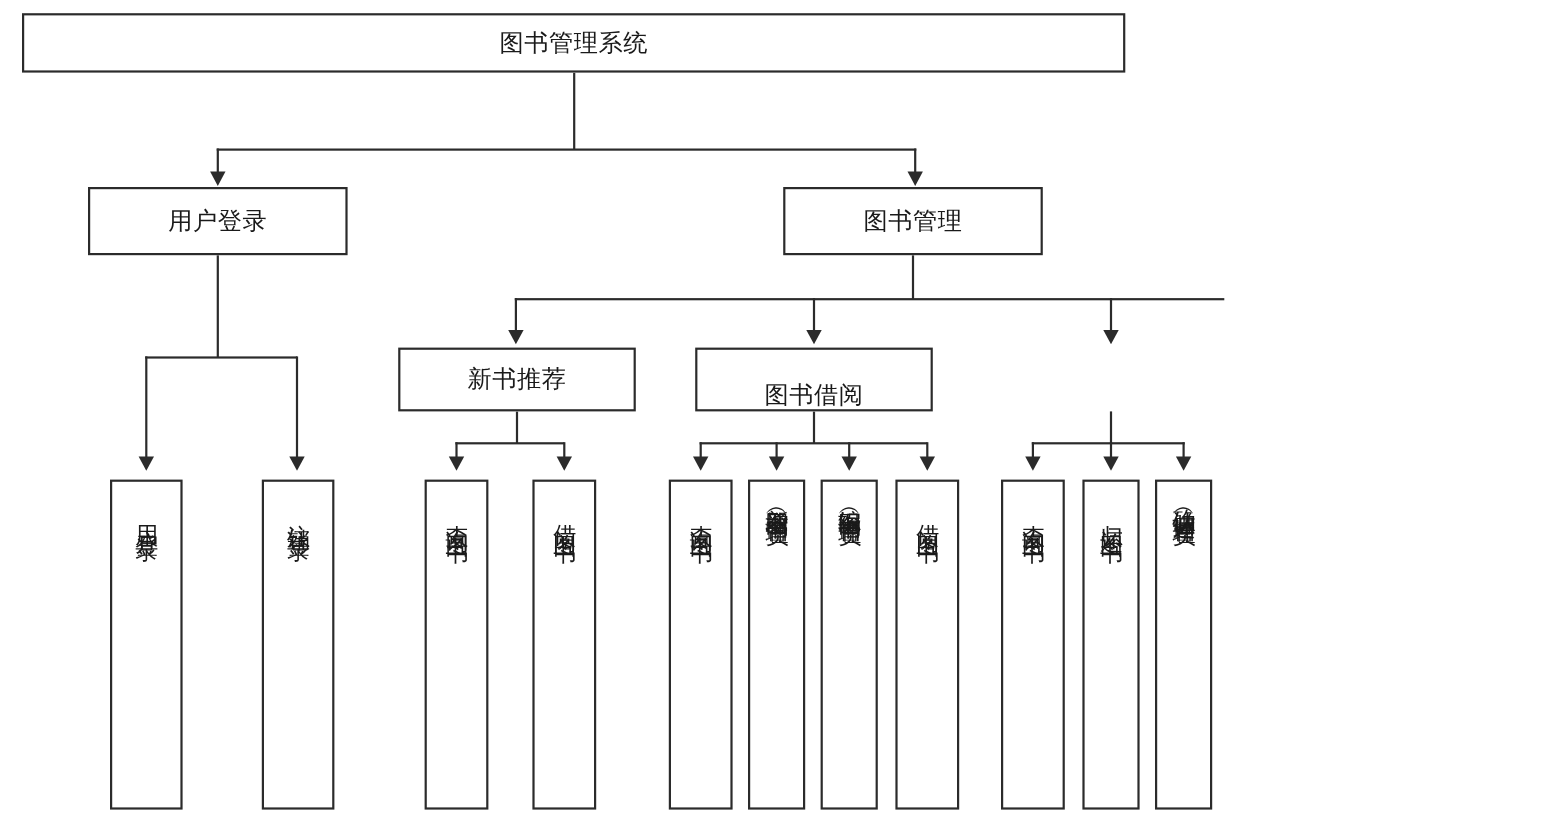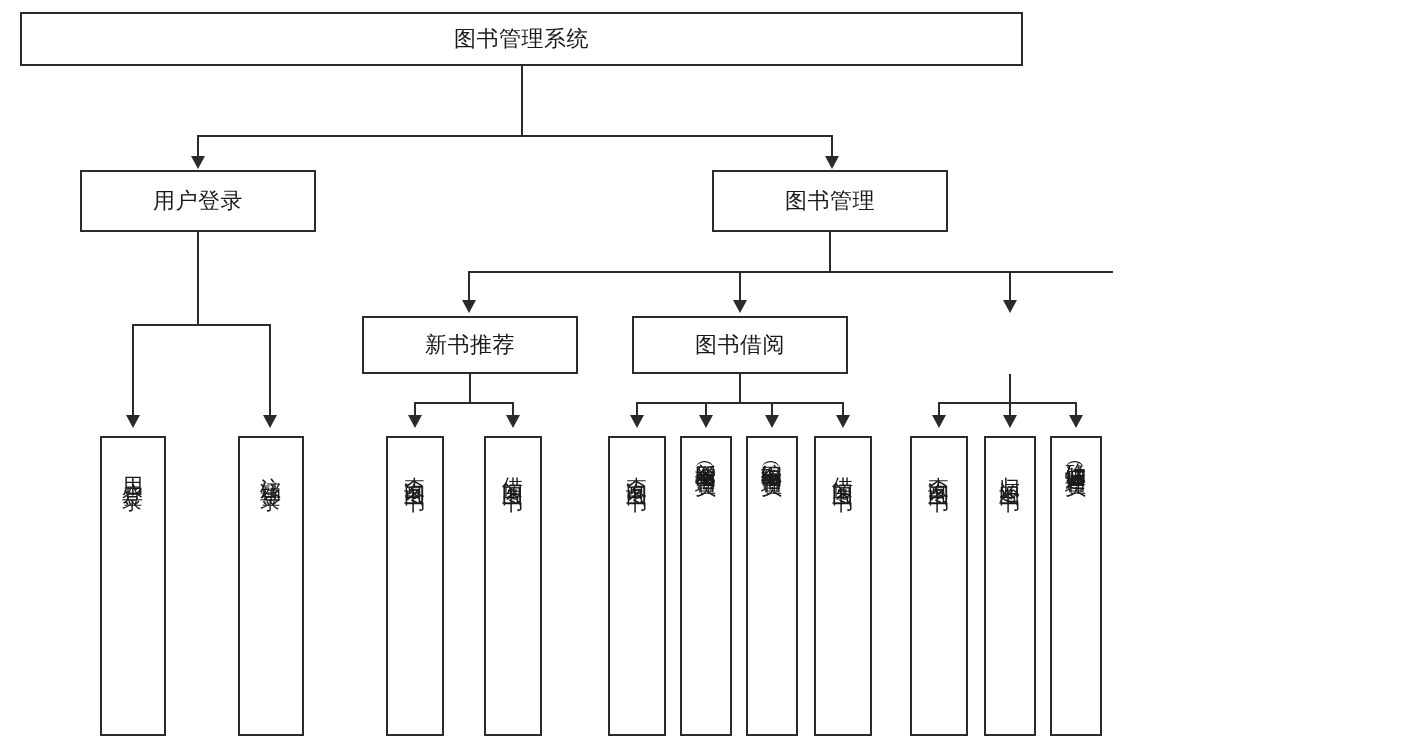--- a/index.html
+++ b/index.html
@@ -148,21 +148,21 @@
   <div class="node horiz" style="left:80px; top:170px; width:236px; height:62px;">
     <span class="label">用户登录</span>
   </div>
   <div class="node horiz" style="left:362px; top:316px; width:216px; height:58px;">
     <span class="label">新书推荐</span>
   </div>
 
   <div class="node horiz" style="left:712px; top:170px; width:236px; height:62px;">
     <span class="label">图书管理</span>
   </div>
-  <div class="node horiz" style="left:632px; top:316px; width:216px; height:58px;">
+  <div class="node horiz" style="left:632px; top:316px; width:216px; height:58px;align-items:flex-end;">
     <span class="label">图书借阅</span>
   </div>
 
   <div class="node vert" style="left:100px; top:436px; width:66px; height:300px;">
     <span class="label">用户登录</span>
   </div>
   <div class="node vert" style="left:238px; top:436px; width:66px; height:300px;">
     <span class="label">注销登录</span>
   </div>
   <div class="node vert" style="left:386px; top:436px; width:58px; height:300px;">

